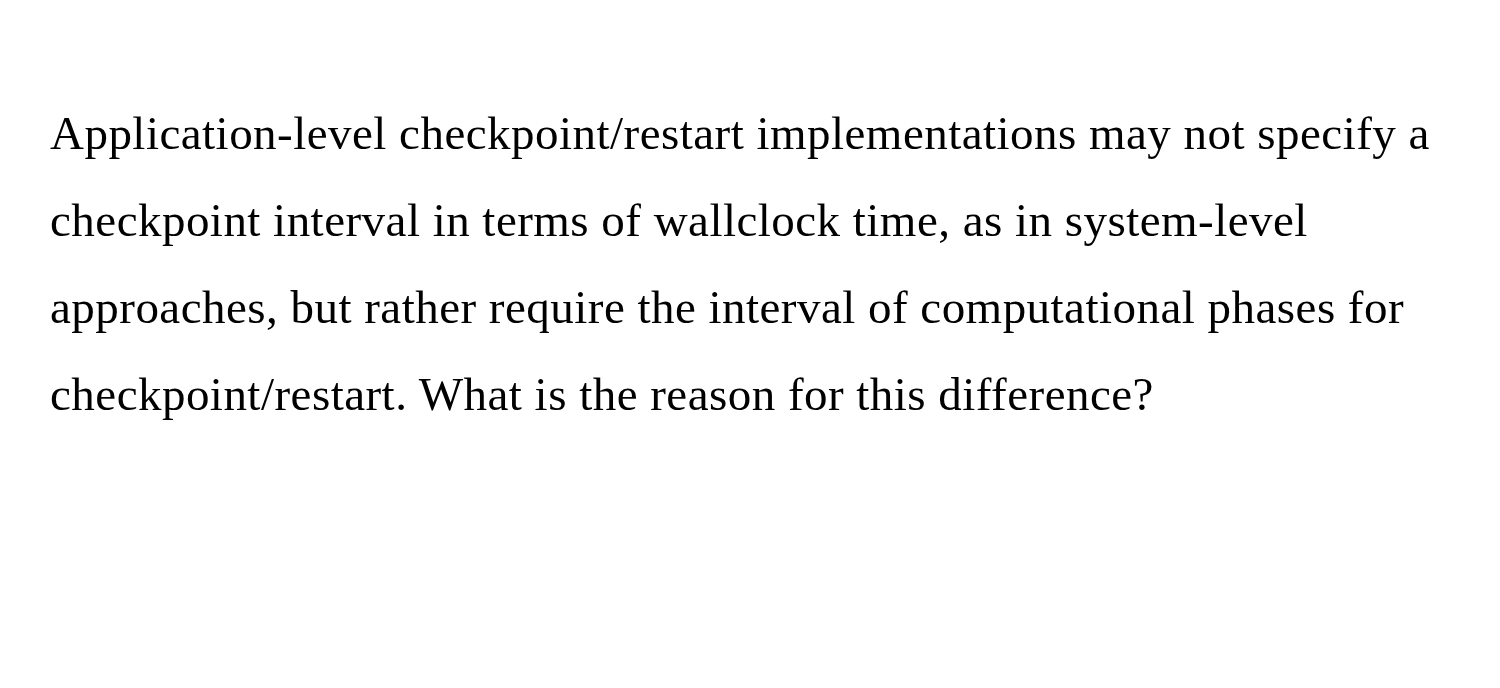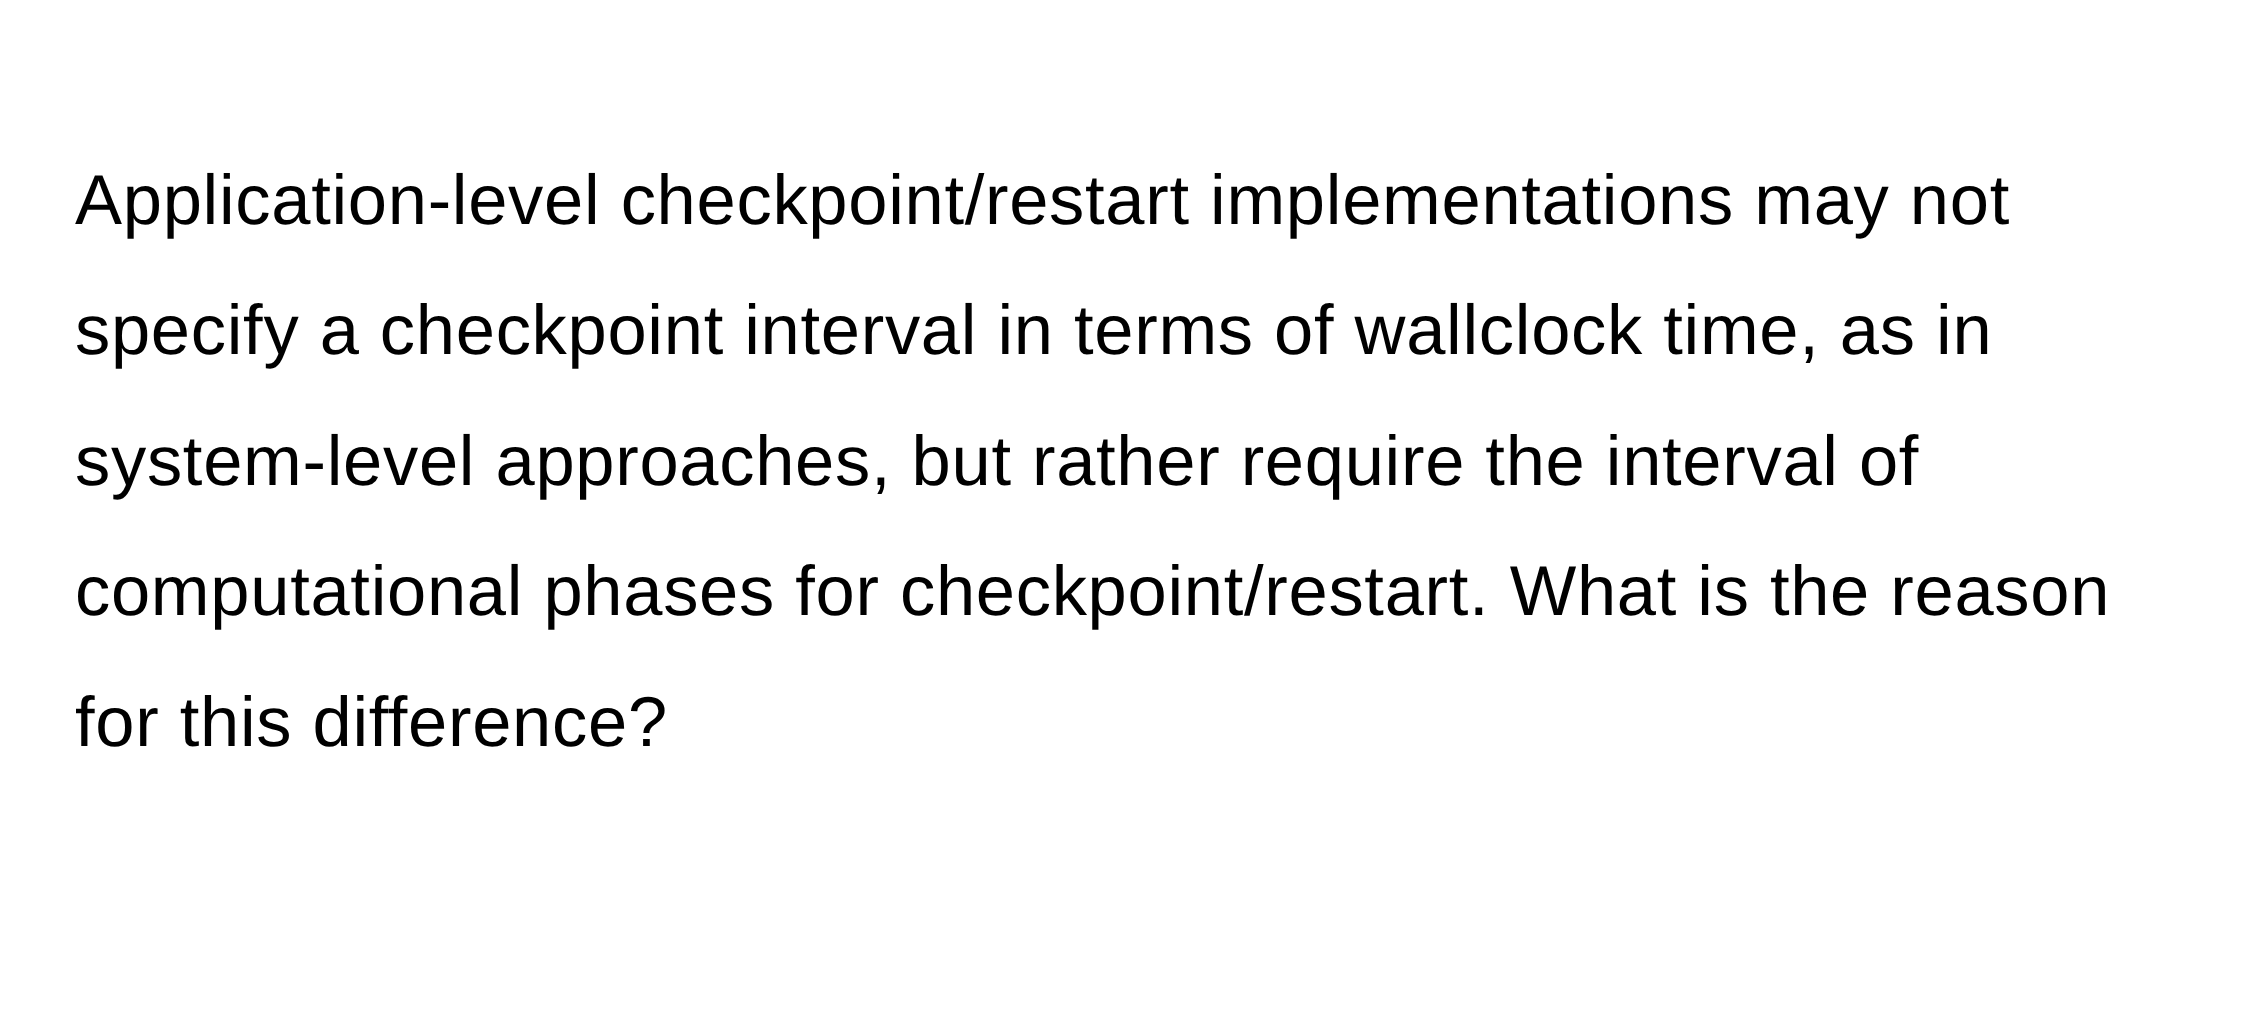--- a/index.html
+++ b/index.html
@@ -13,18 +13,19 @@
       background: #ffffff;
       font-family: -apple-system, BlinkMacSystemFont, "Segoe UI", Helvetica, Arial, sans-serif;
       padding: 90px 50px 50px 50px;
     }
     .paragraph {
       font-size: 47px;
       line-height: 1.85;
       color: #000000;
       font-weight: 400;
       letter-spacing: 0.01em;
+      font-family: Liberation Serif, serif;
     }
   </style>
 </head>
 <body>
 
 <p class="paragraph">Application-level checkpoint/restart implementations may not specify a checkpoint interval in terms of wallclock time, as in system-level approaches, but rather require the interval of computational phases for checkpoint/restart. What is the reason for this difference?</p>
 
 </body></html>

